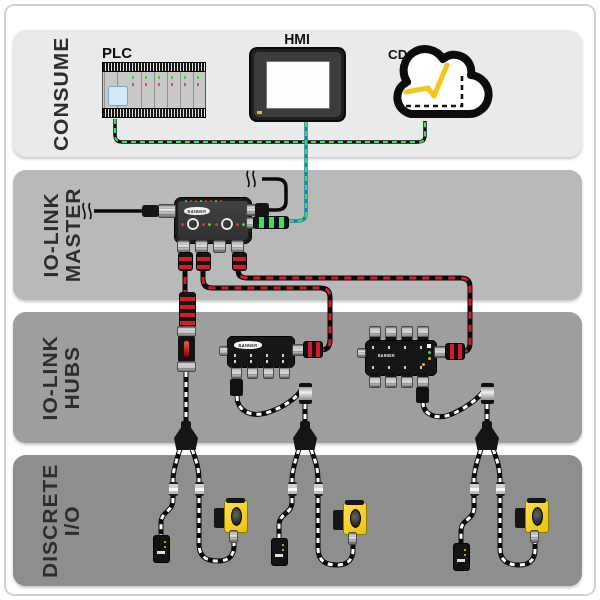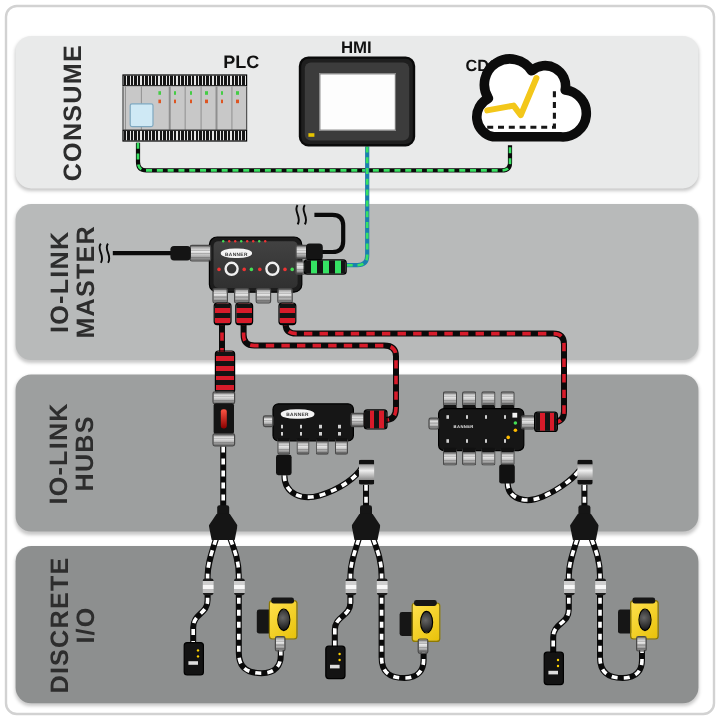--- a/index.html
+++ b/index.html
@@ -122,21 +122,21 @@
     <g fill="none">
       <path d="M299,449 C295,462 292,470 292,480 V502 C292,514 279,513 279,525 V540 M311,449 C315,460 318,468 318,480 V548 C318,562 327,565 337,565 C349,565 353,558 353,550 V540" stroke="#0a0a0a" stroke-width="5"></path>
       <path d="M299,449 C295,462 292,470 292,480 V502 C292,514 279,513 279,525 V540 M311,449 C315,460 318,468 318,480 V548 C318,562 327,565 337,565 C349,565 353,558 353,550 V540" stroke-width="3" stroke-dasharray="5 5" stroke="#ffffff"></path>
     </g>
     <g fill="none">
       <path d="M481,449 C477,462 474,470 474,480 V508 C474,520 461,519 461,531 V545 M493,449 C497,460 500,468 500,480 V548 C500,562 509,565 519,565 C531,565 535,558 535,550 V538" stroke="#0a0a0a" stroke-width="5"></path>
       <path d="M481,449 C477,462 474,470 474,480 V508 C474,520 461,519 461,531 V545 M493,449 C497,460 500,468 500,480 V548 C500,562 509,565 519,565 C531,565 535,558 535,550 V538" stroke-width="3" stroke-dasharray="5 5" stroke="#ffffff"></path>
     </g>
   </svg>
 
-  <div class="lbl" style="left:112px;top:44px;width:104px;text-align:right;font-size:15px;">PLC</div>
+  <div class="lbl" style="left:102px;top:44px;width:104px;text-align:left;font-size:15px;">PLC</div>
   <div class="dev" style="left:102px;top:62px;width:104px;height:56px;">
     <div class="plc-strip" style="top:0;"></div>
     <div style="position:absolute;left:0;top:10px;width:104px;height:36px;background:#c8c8c8;border-left:1px solid #555;border-right:1px solid #555;background-image:repeating-linear-gradient(90deg,transparent 0 12px,#8f8f8f 12px 13px);background-position:26px 0;box-sizing:border-box;"></div>
     <div style="position:absolute;left:6px;top:24px;width:18px;height:18px;background:#cfe9f5;border:1px solid #7fa8c0;border-radius:2px;"></div>
     <div class="ledrow" style="left:30px;top:14px;width:72px;height:3px;background:repeating-linear-gradient(90deg,#44cc44 0 2px,transparent 2px 13px);"></div>
     <div class="ledrow" style="left:30px;top:21px;width:72px;height:3px;background:repeating-linear-gradient(90deg,#dd5522 0 2px,transparent 2px 13px);"></div>
     <div class="plc-strip" style="top:46px;"></div>
   </div>
 
   <div class="lbl" style="left:272px;top:31px;width:50px;text-align:center;font-size:14px;">HMI</div>

